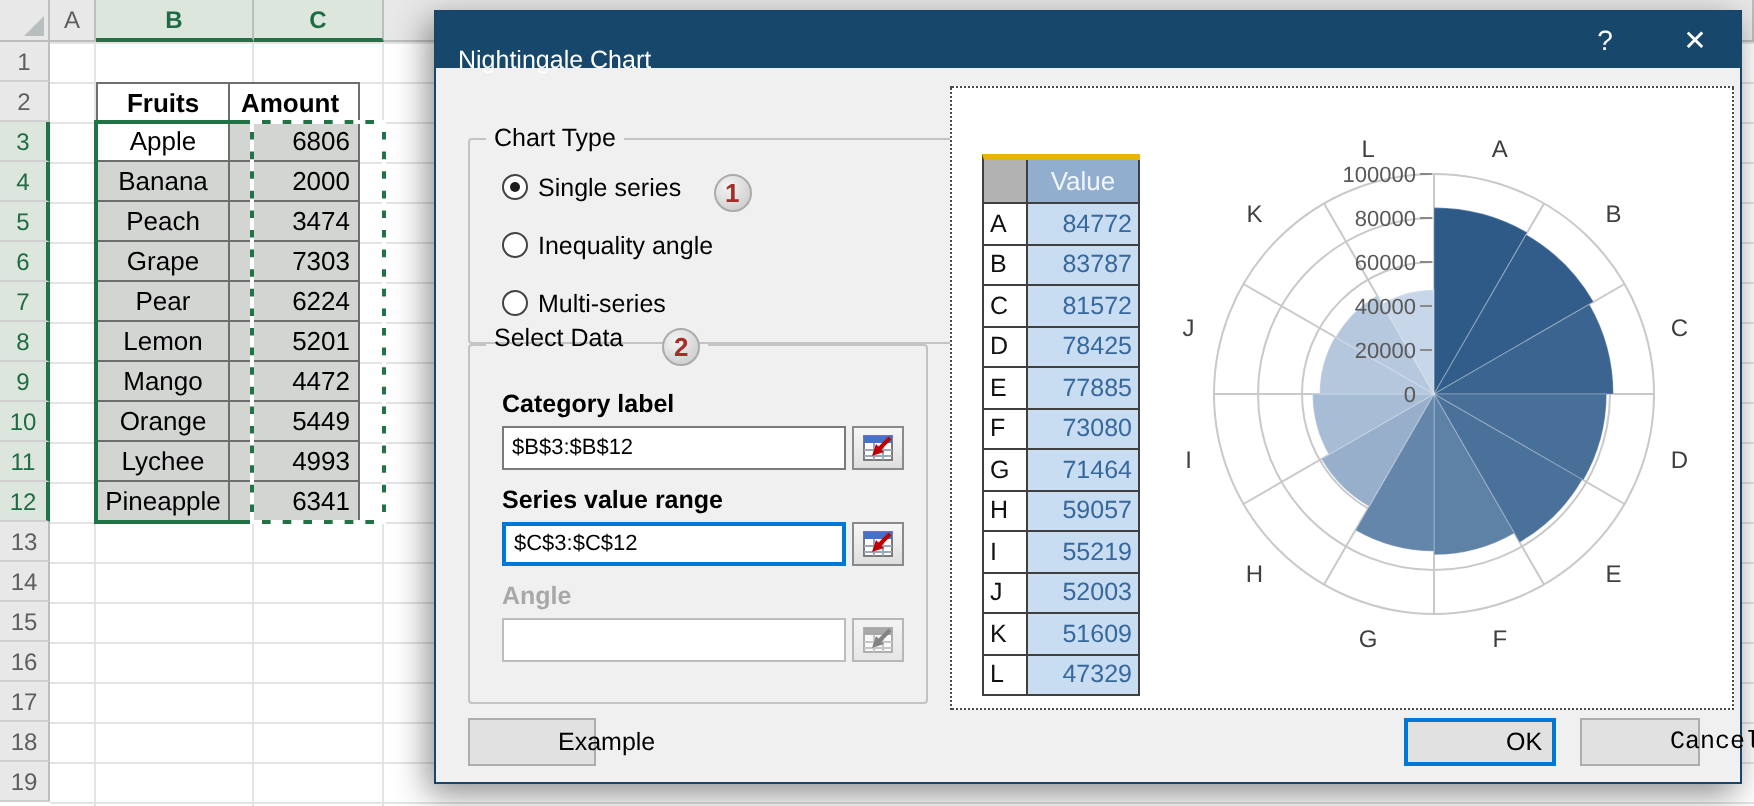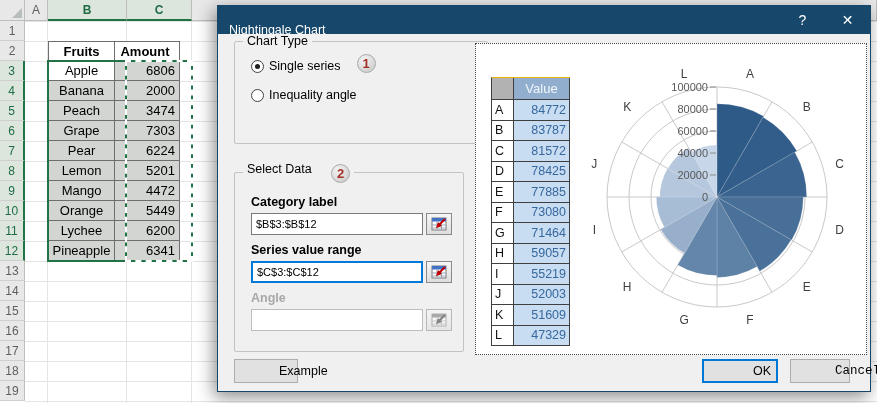--- a/index.html
+++ b/index.html
@@ -43,24 +43,24 @@
   
   #dialog { position:absolute; left:217px; top:5px; width:654px; height:387px;
     background:#F0F0F0; border:1px solid #16476B; box-shadow:-3px 5px 16px rgba(0,0,0,.45); }
   .titlebar { height:28px; background:#17476B; display:flex; align-items:center; }
   .title { color:#ffffff; font-size:12.5px; padding-left:11px; flex:1;margin-top:20px; }
   .tb-btn { width:45px; height:28px; color:#fff; font-size:14px; display:flex; align-items:center; justify-content:center; cursor:default; }
   .dlg-body { position:relative; height:358px; font-size:12.5px; color:#000; }
 
   fieldset.grp { position:absolute; border:1px solid #C3C3C3; border-radius:2px; padding:4px 10px 8px 10px; }
   fieldset.grp legend { font-size:12.5px; padding:0 4px; margin-left:-2px; color:#000; }
-  #grp-charttype { left:16px; top:0; width:254px; height:110px; }
+  #grp-charttype { left:16px; top:28px; width:254px; height:110px; }
   #grp-selectdata { left:16px; top:128px; width:230px; height:190px; }
 
-  .radio-row { display:flex; align-items:flex-end; margin:7px 0 15px 6px; height:14px; }
+  .radio-row { display:flex; align-items:flex-start; margin:7px 0 15px 6px; height:14px; }
   .radio { width:13px; height:13px; border:1px solid #424242; border-radius:50%; background:#fff;
     margin-right:5px; position:relative; flex:0 0 13px; }
   .radio.checked::after { content:""; position:absolute; left:3px; top:3px; width:5px; height:5px;
     border-radius:50%; background:#1E1E1E; }
   .badge { width:19px; height:19px; border-radius:50%; margin-left:16px;
     background:radial-gradient(circle at 35% 30%, #F4F4F4, #C6C6C6); border:1px solid #ABABAB;
     color:#A42F26; font-weight:bold; font-size:13px; display:inline-flex; align-items:center; justify-content:center; }
   legend .badge { vertical-align:-5px; }
 
   .field-label { margin:8px 0 4px 6px;font-weight:bold; }
@@ -76,21 +76,21 @@
 
   .dlg-btn { position:absolute; height:24px; background:#E1E1E1; border:1px solid #ADADAD;
     font-family:"Liberation Sans",sans-serif; font-size:12.5px; color:#000;padding-left:44px; }
   #btn-example { left:16px; bottom:9px; width:64px; }
   #btn-ok { left:484px; bottom:9px; width:76px; border:2px solid #0078D7; }
   #btn-cancel { left:572px; bottom:9px; width:60px;font-family:Liberation Mono, monospace; }
 
   
   #preview { position:absolute; left:257px; top:9px; width:392px; height:312px;
     background:#fff; border:1px dotted #4A4A4A; }
-  #pv-table { position:absolute; left:15px; top:33px; border-top:1px solid #eab308; border-left:1px solid #3F3F3F;
+  #pv-table { position:absolute; left:15px; top:33px; border-top:3px solid #eab308; border-left:1px solid #3F3F3F;
     border-collapse:collapse; }
   .pv-row { display:flex; }
   .pv-cell { border-right:1px solid #3F3F3F; border-bottom:1px solid #3F3F3F;
     display:flex; align-items:center; font-size:12.5px; }
   .pv-letter { width:22px; height:20.5px; background:#fff; color:#111; padding-left:3px; }
   .pv-value  { width:56px; height:20.5px; background:#C8DCF2; color:#36689E; justify-content:flex-end; padding-right:3px; }
   .pv-head-corner { width:22px; height:22px; background:#B2B2B2; }
   .pv-head-value  { width:56px; height:22px; background:#91AECF; color:#F2F6FA; justify-content:center; font-size:13px; }
   #chart-svg { position:absolute; left:0; top:0; }
 </style>
@@ -164,21 +164,21 @@
       <div class="ft-row">
         <div class="ft-cell ft-b seled">Mango</div>
         <div class="ft-cell ft-c seled">4472</div>
       </div>
       <div class="ft-row">
         <div class="ft-cell ft-b seled">Orange</div>
         <div class="ft-cell ft-c seled">5449</div>
       </div>
       <div class="ft-row">
         <div class="ft-cell ft-b seled">Lychee</div>
-        <div class="ft-cell ft-c seled">6200</div>
+        <div class="ft-cell ft-c seled">4993</div>
       </div>
       <div class="ft-row">
         <div class="ft-cell ft-b seled">Pineapple</div>
         <div class="ft-cell ft-c seled">6341</div>
       </div>
     </div>
   <div class="sel-border"></div>
   <div class="ants"></div>
 </div>
 
@@ -194,20 +194,24 @@
       <legend>Chart Type</legend>
       <div id="radio-container">
           <div class="radio-row">
             <span class="radio checked"></span>
             <span>Single series</span>
             <span class="badge">1</span>
           </div>
           <div class="radio-row">
             <span class="radio"></span>
             <span>Inequality angle</span>
+          </div>
+          <div class="radio-row">
+            <span class="radio"></span>
+            <span>Multi-series</span>
           </div>
         </div>
     </fieldset>
 
     <fieldset class="grp" id="grp-selectdata">
       <legend><span>Select Data</span>
         <span class="badge">2</span>
       </legend>
       <div id="fields-container">
           <div class="field-label">Category label</div>

